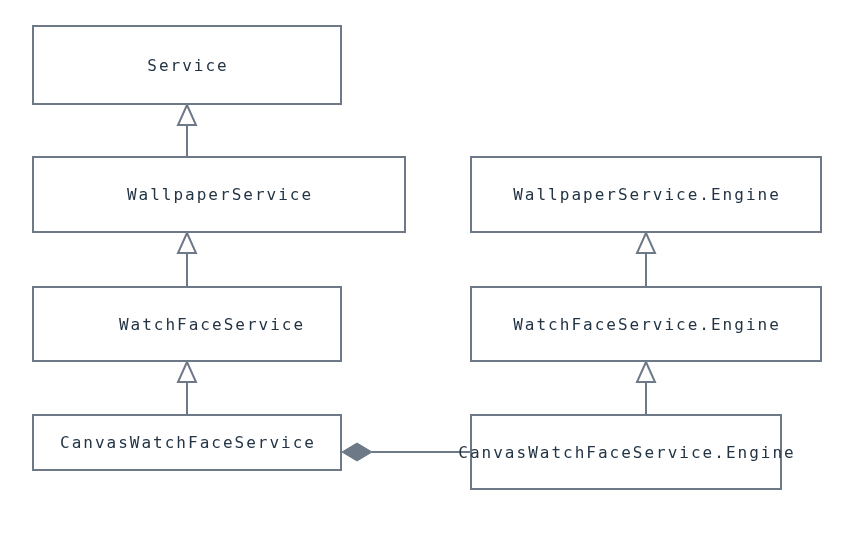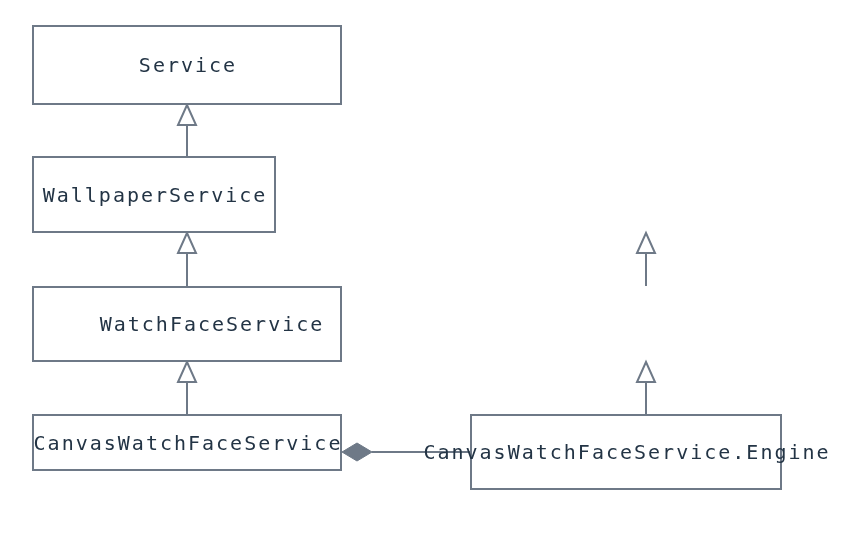--- a/index.html
+++ b/index.html
@@ -44,29 +44,29 @@
   }
   .node {
     position: absolute;
     box-sizing: border-box;
     border: 2px solid var(--line);
     background: var(--bg);
     display: flex;
     align-items: center;
     justify-content: center;
     font-family: "DejaVu Sans Mono", "Liberation Mono", monospace;
-    font-size: 20px;
+    font-size: 16px;
     letter-spacing: 2px;
     text-indent: 2px;
     color: var(--ink);
     white-space: nowrap;
   }
   
   .n-service          { left: 32px;  top: 25px;  width: 310px; height: 80px; }
-  .n-wallpaper        { left: 32px;  top: 156px; width: 244px; height: 77px; }
+  .n-wallpaper        { left: 32px;  top: 156px; width: 374px; height: 77px; }
   .n-watchface        { left: 32px;  top: 286px; width: 310px; height: 76px; padding-left: 48px; }
   .n-canvas           { left: 32px;  top: 414px; width: 310px; height: 57px; }
   .n-wallpaper-engine { left: 470px; top: 156px; width: 352px; height: 77px; }
   .n-watchface-engine { left: 470px; top: 286px; width: 352px; height: 76px; }
   .n-canvas-engine    { left: 470px; top: 414px; width: 312px; height: 76px; }
 </style>
 </head>
 <body>
 
 <div class="canvas">
@@ -113,19 +113,25 @@
   </div>
 
   <div class="node n-watchface">
     <span>WatchFaceService</span>
   </div>
 
   <div class="node n-canvas">
     <span>CanvasWatchFaceService</span>
   </div>
 
+  <div class="node n-wallpaper-engine">
+    <span>WallpaperService.Engine</span>
+  </div>
 
+  <div class="node n-watchface-engine">
+    <span>WatchFaceService.Engine</span>
+  </div>
 
   <div class="node n-canvas-engine">
     <span>CanvasWatchFaceService.Engine</span>
   </div>
 
 </div>
 
 </body></html>

